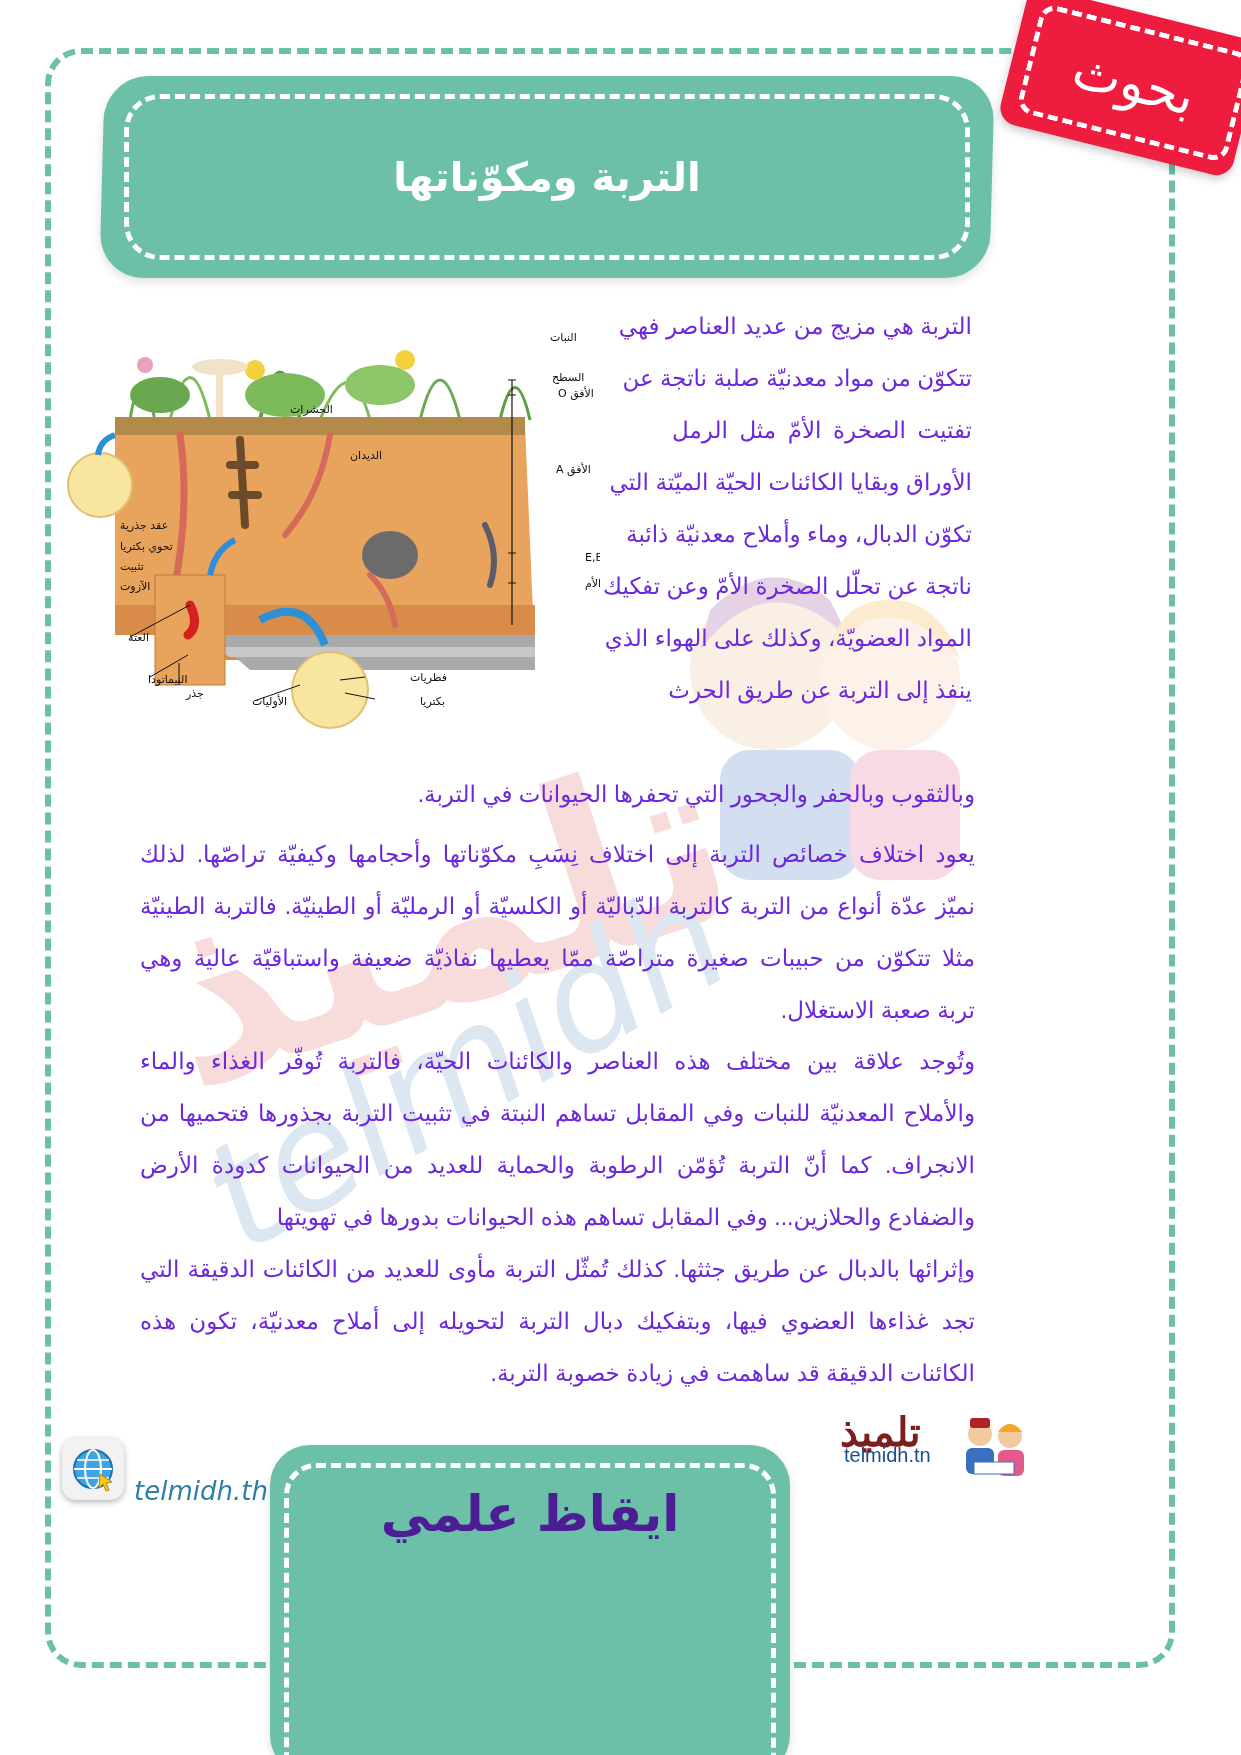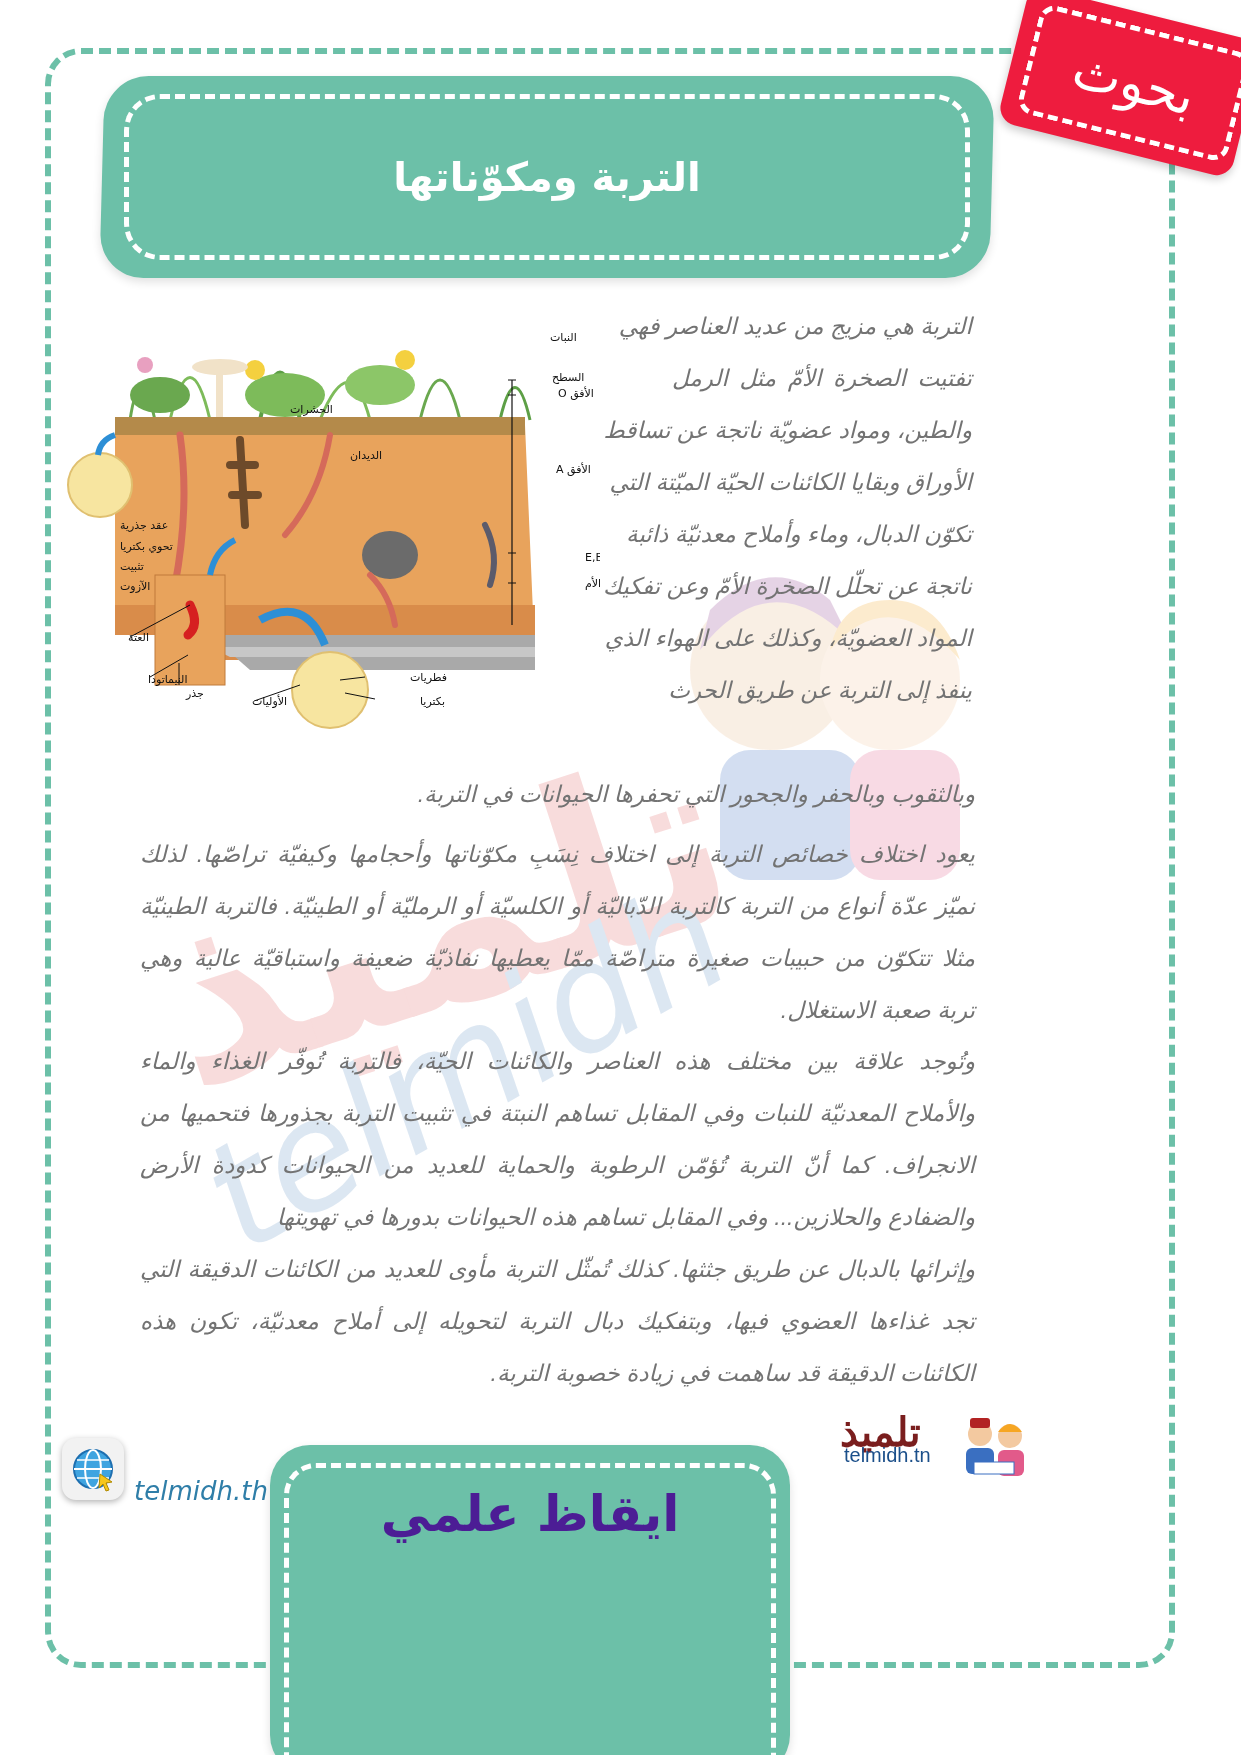--- a/index.html
+++ b/index.html
@@ -62,23 +62,22 @@
       position: absolute; left: 660px; top: 540px; width: 330px; height: 360px; opacity: 0.22;
       pointer-events: none;
     }
 
     .soil-figure {
       position: absolute; left: 60px; top: 325px; width: 540px; height: 410px;
     }
 
     .body-text {
       position: absolute; direction: rtl; text-align: justify;
-      font-size: 23px; line-height: 52px; color: #737373;
+      font-size: 23px; line-height: 52px; color: #6d28d9;
       font-family: "Liberation Sans", sans-serif;
-      font-style: italic;
     }
     .p1 { left: 672px; top: 300px; width: 300px; }
     .p1-last { left: 400px; top: 768px; width: 575px; text-align: left; }
     .p2 { left: 140px; top: 828px; width: 835px; }
     .p3 { left: 140px; top: 1035px; width: 835px; }
     .body-text .line { display: block; white-space: nowrap; text-align-last: justify; }
     .body-text .line.last { text-align-last: right; }
 
     .footer-left {
       position: absolute; left: 62px; top: 1432px; display: flex; align-items: center; gap: 10px;
@@ -216,22 +215,22 @@
   <text class="fig-label" x="192" y="380" text-anchor="end" direction="rtl">الأوليات</text>
   <line x1="194" y1="376" x2="240" y2="360" stroke="#111"></line>
   <text class="fig-label" x="350" y="356" text-anchor="end" direction="rtl">فطريات</text>
   <line x1="305" y1="352" x2="280" y2="355" stroke="#111"></line>
   <text class="fig-label" x="360" y="380" text-anchor="end" direction="rtl">بكتريا</text>
   <line x1="315" y1="374" x2="285" y2="368" stroke="#111"></line>
 </svg>
 
 <div class="body-text p1">
   <span class="line">التربة هي مزيج من عديد العناصر فهي</span>
+  <span class="line">تتكوّن من مواد معدنيّة صلبة ناتجة عن</span>
   <span class="line">تفتيت الصخرة الأمّ مثل الرمل</span>
-  <span class="line">والطين، ومواد عضويّة ناتجة عن تساقط</span>
   <span class="line">الأوراق وبقايا الكائنات الحيّة الميّتة التي</span>
   <span class="line">تكوّن الدبال، وماء وأملاح معدنيّة ذائبة</span>
   <span class="line">ناتجة عن تحلّل الصخرة الأمّ وعن تفكيك</span>
   <span class="line">المواد العضويّة، وكذلك على الهواء الذي</span>
   <span class="line">ينفذ إلى التربة عن طريق الحرث</span>
 </div>
 <div class="body-text p1-last">
   <span class="line last">وبالثقوب وبالحفر والجحور التي تحفرها الحيوانات في التربة.</span>
 </div>
 

